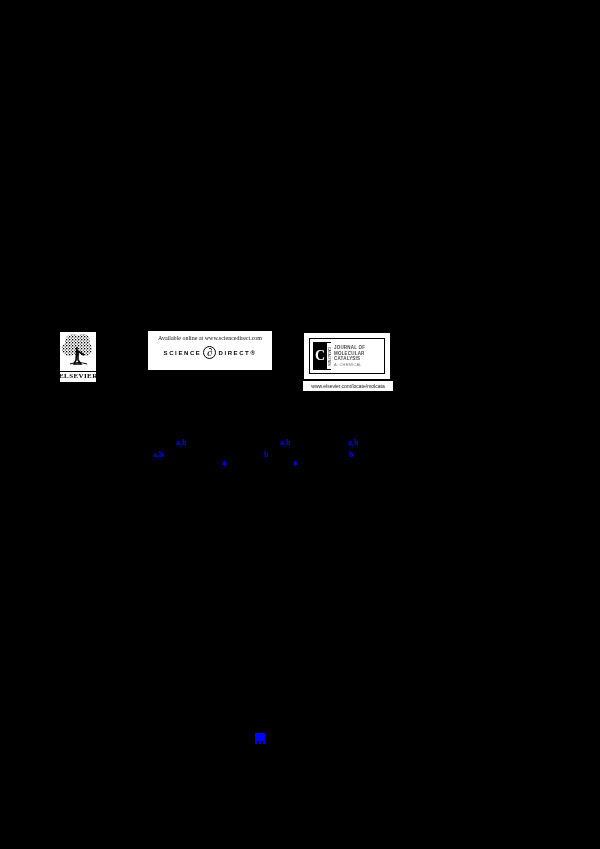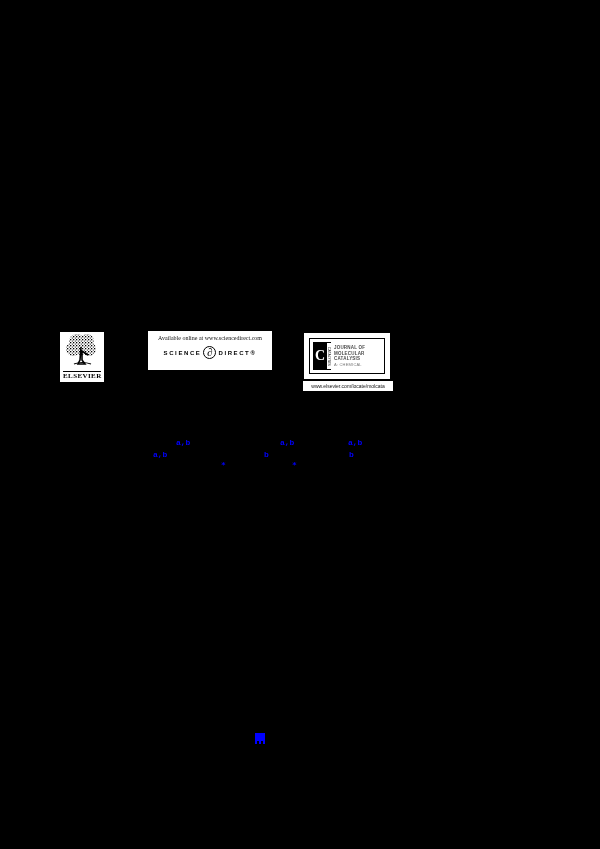--- a/index.html
+++ b/index.html
@@ -1,21 +1,21 @@
 <!DOCTYPE html>
 <html><head>
 <meta charset="utf-8">
 <style>
   html,body{margin:0;padding:0;background:#000;}
   .page{position:relative;width:600px;height:849px;background:#000;overflow:hidden;
         font-family:"Liberation Serif",serif;}
   .whitebox{position:absolute;background:#fff;color:#000;}
 
   
-  .elsevier-box{left:60px;top:332px;width:44px;height:50px;display:flex;
+  .elsevier-box{left:60px;top:332px;width:36px;height:50px;display:flex;
     flex-direction:column;align-items:center;justify-content:flex-start;padding-top:1px;box-sizing:border-box;}
   .elsevier-label{font-size:7px;font-weight:bold;letter-spacing:.4px;line-height:8px;
     font-family:"Liberation Serif",serif;border-top:1px solid #000;width:38px;text-align:center;}
 
   
   .sd-box{left:148px;top:331px;width:124px;height:39px;text-align:center;
     box-sizing:border-box;padding-top:4px;}
   .sd-available{font-size:6px;line-height:7px;color:#111;font-family:"Liberation Serif",serif;}
   .sd-logo-row{margin-top:4px;display:flex;align-items:center;justify-content:center;gap:2px;}
   .sd-word{font-family:"Liberation Sans",sans-serif;font-size:6px;font-weight:bold;
@@ -40,21 +40,21 @@
     font-weight:bold;color:#4a4a4a;letter-spacing:.2px;white-space:nowrap;}
   .journal-title-sub{font-size:4px;color:#777;font-weight:normal;}
 
   
   .url-strip{left:303px;top:381px;width:90px;height:10px;display:flex;align-items:center;
     justify-content:center;}
   .url-text{font-family:"Liberation Sans",sans-serif;font-size:5px;letter-spacing:0px;
     color:#111;white-space:nowrap;}
 
   
-  .sup-mark{position:absolute;color:#0000ff;font-family:Liberation Mono, monospace;
+  .sup-mark{position:absolute;color:#0000ff;font-family:Liberation Serif, serif;
     font-size:8px;font-weight:bold;line-height:9px;white-space:nowrap;cursor:pointer;}
 
   
   .footnote-blob{position:absolute;width:10px;height:11px;background:#0000ff;}
   .footnote-blob::before,.footnote-blob::after{content:"";position:absolute;bottom:0;width:2px;
     height:3px;background:#000;}
   .footnote-blob::before{left:2px;}
   .footnote-blob::after{right:2px;}
 </style>
 </head>

